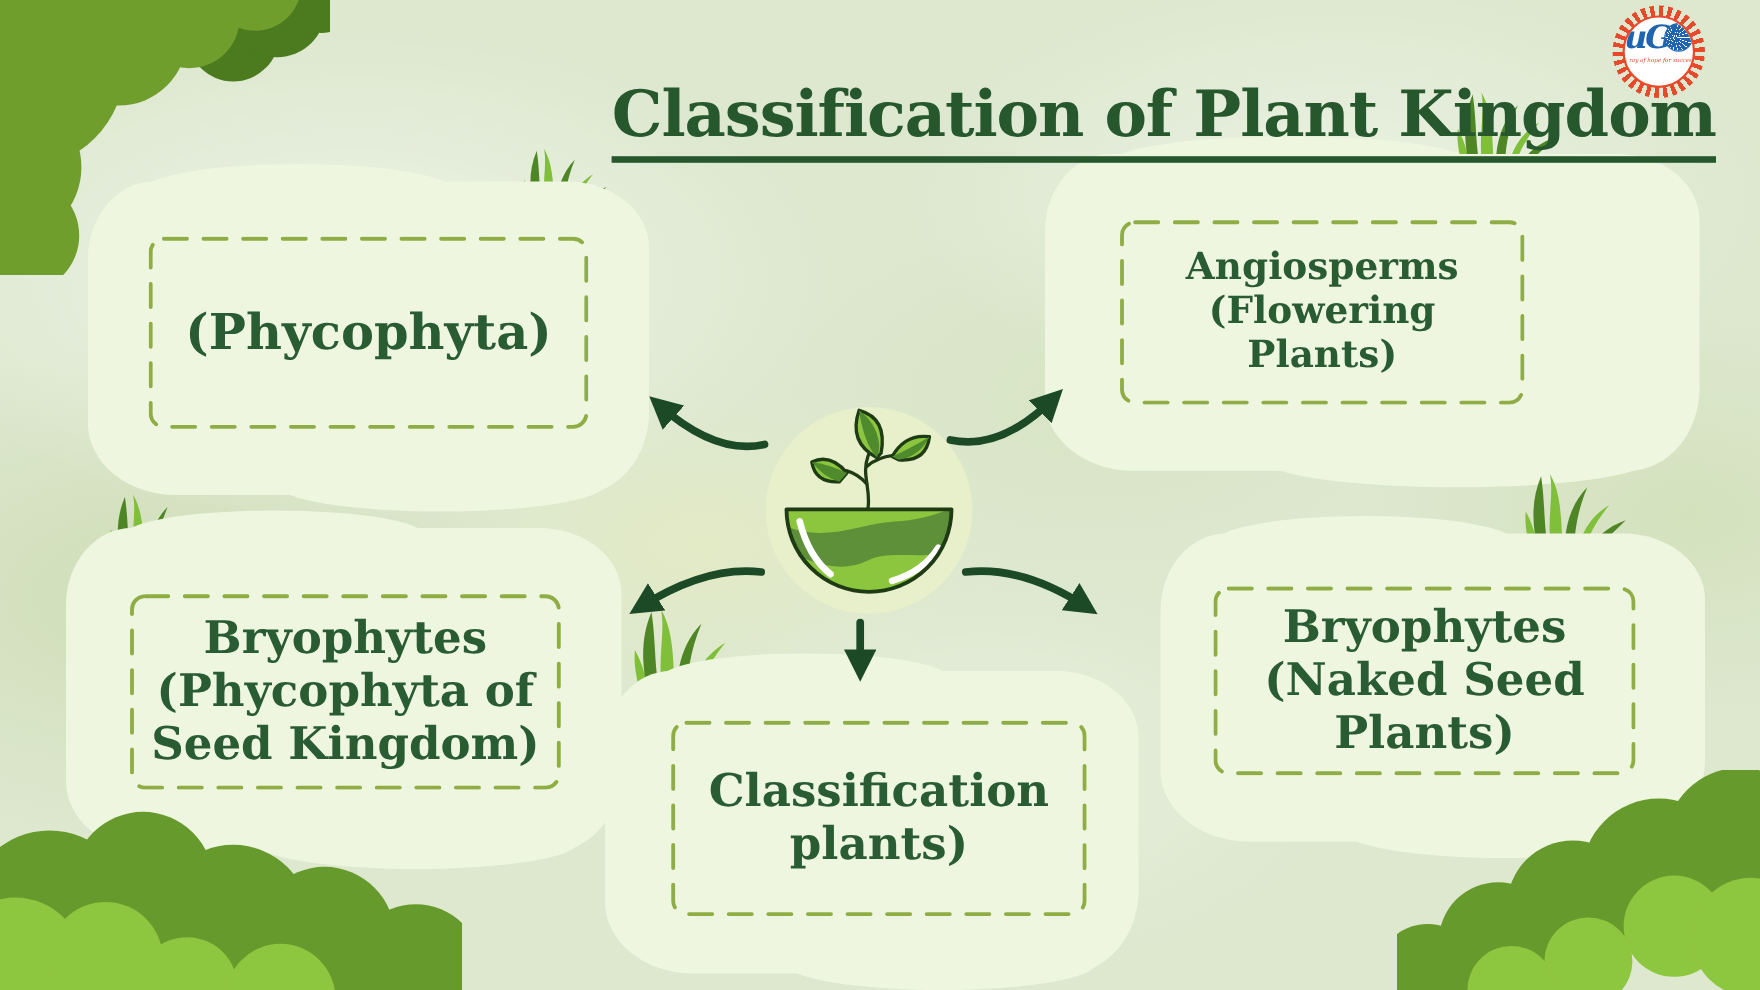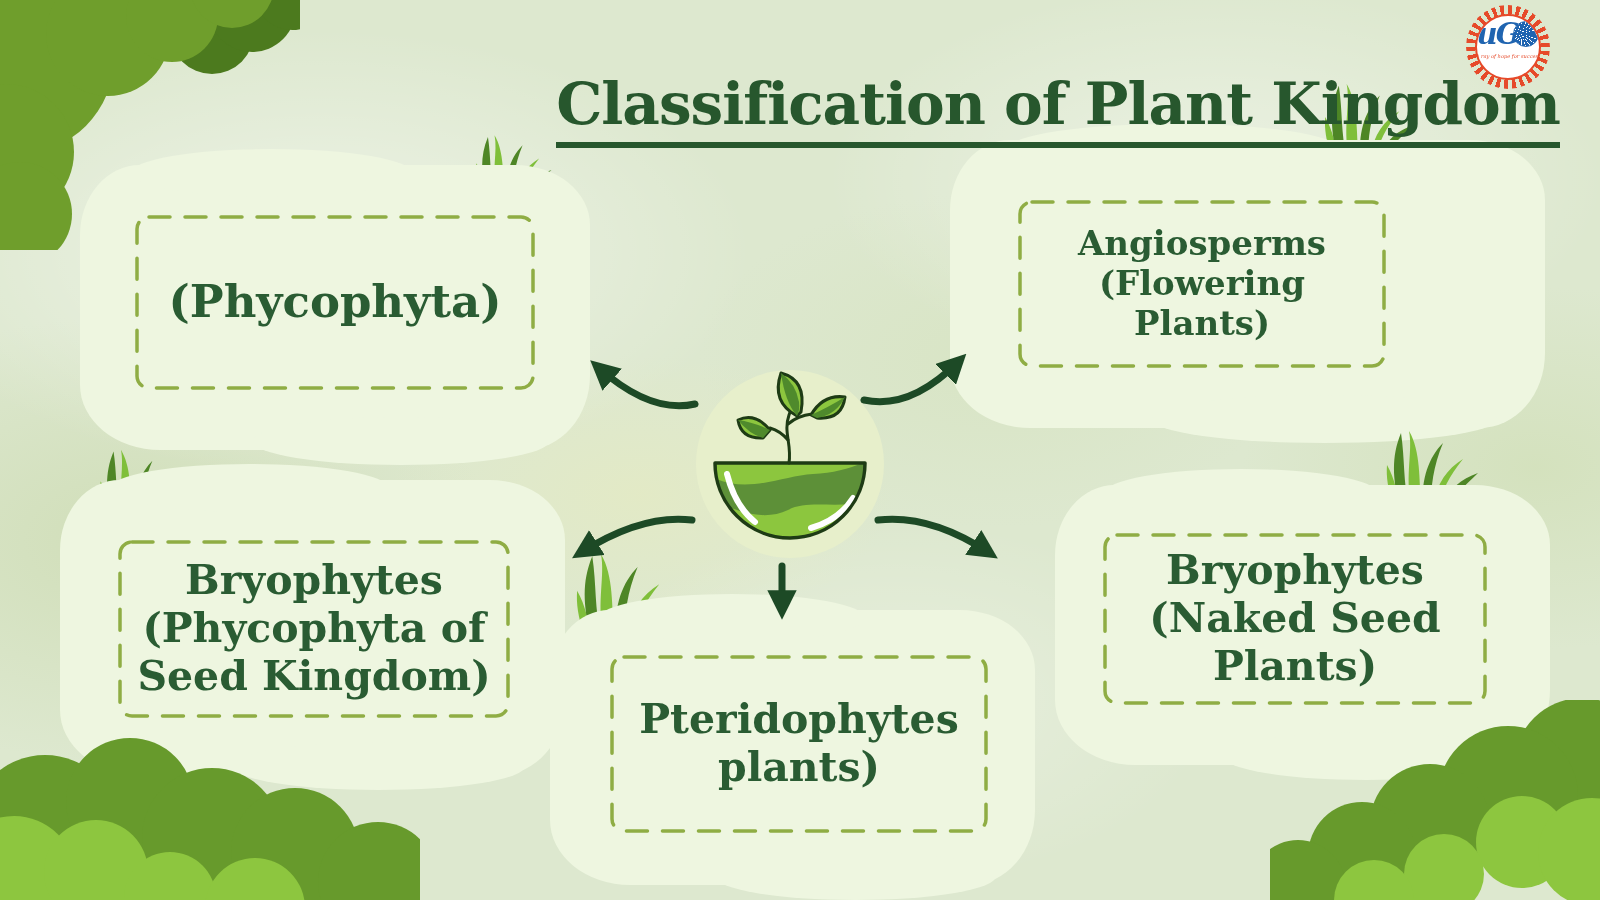--- a/index.html
+++ b/index.html
@@ -206,21 +206,21 @@
 
   <div class="card c-pter">
     <svg class="grass">
         <use href="#tuft"></use>
       </svg>
     <div class="blob"></div>
     <svg class="dash" width="378" height="178">
       <rect x="2" y="2" width="374" height="174" rx="12" fill="none" stroke="#8fad44" stroke-width="3.5" stroke-dasharray="21 15" stroke-linecap="round"></rect>
     </svg>
     <div class="card-text">
-      <span>Pteridophytes</span>
+      <span>Classification</span>
       <span>plants)</span>
     </div>
   </div>
 
   <div class="card c-gymno">
     <svg class="grass">
         <use href="#tuft"></use>
       </svg>
     <div class="blob"></div>
     <svg class="dash" width="384" height="172">

